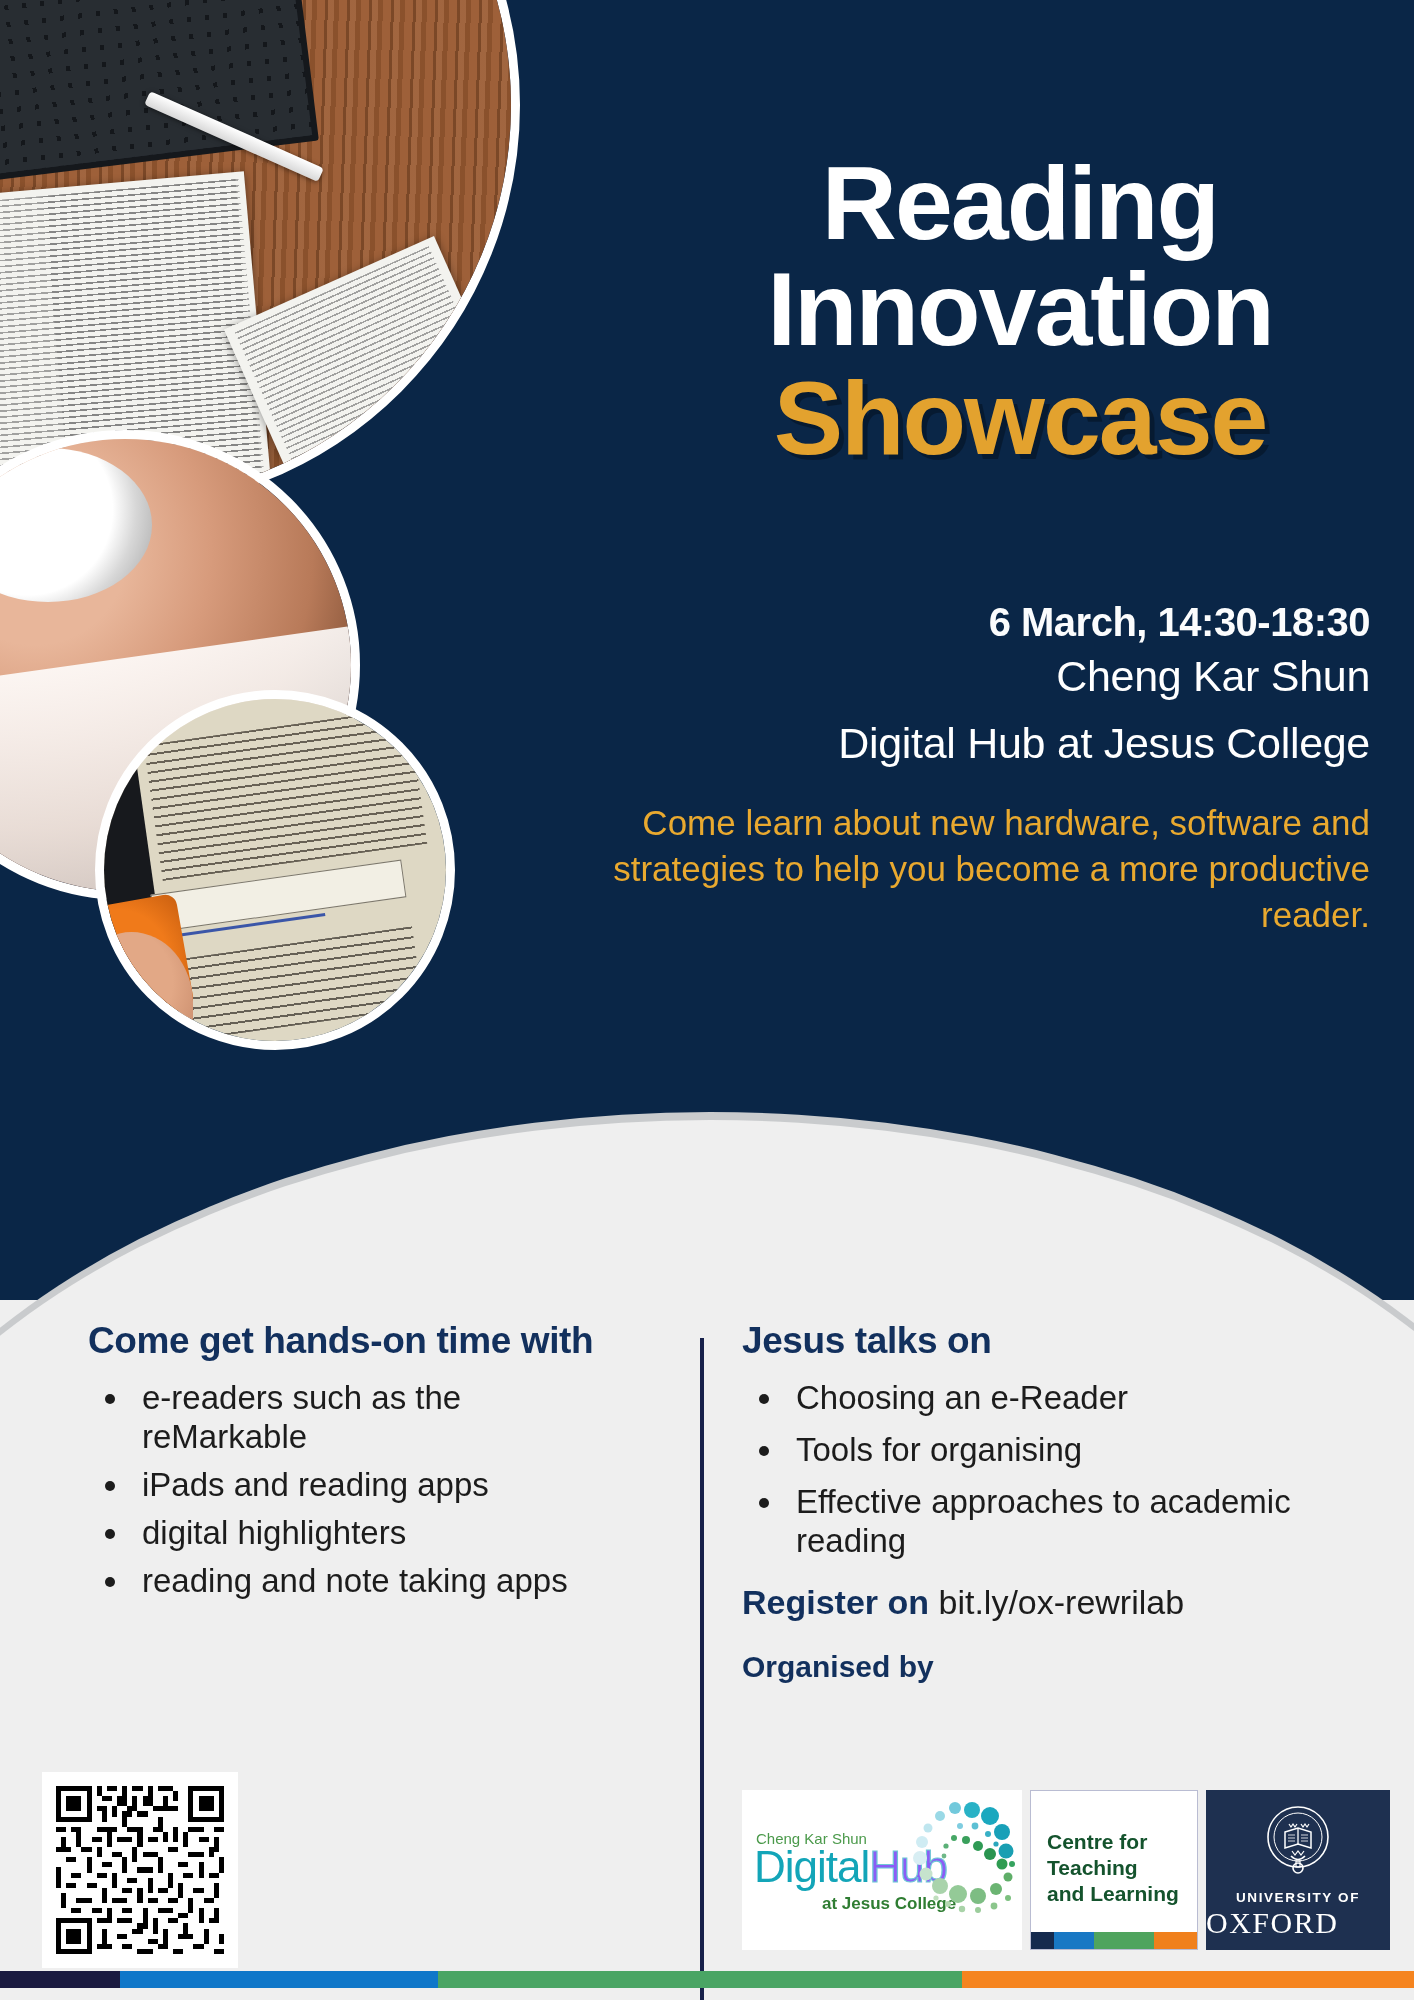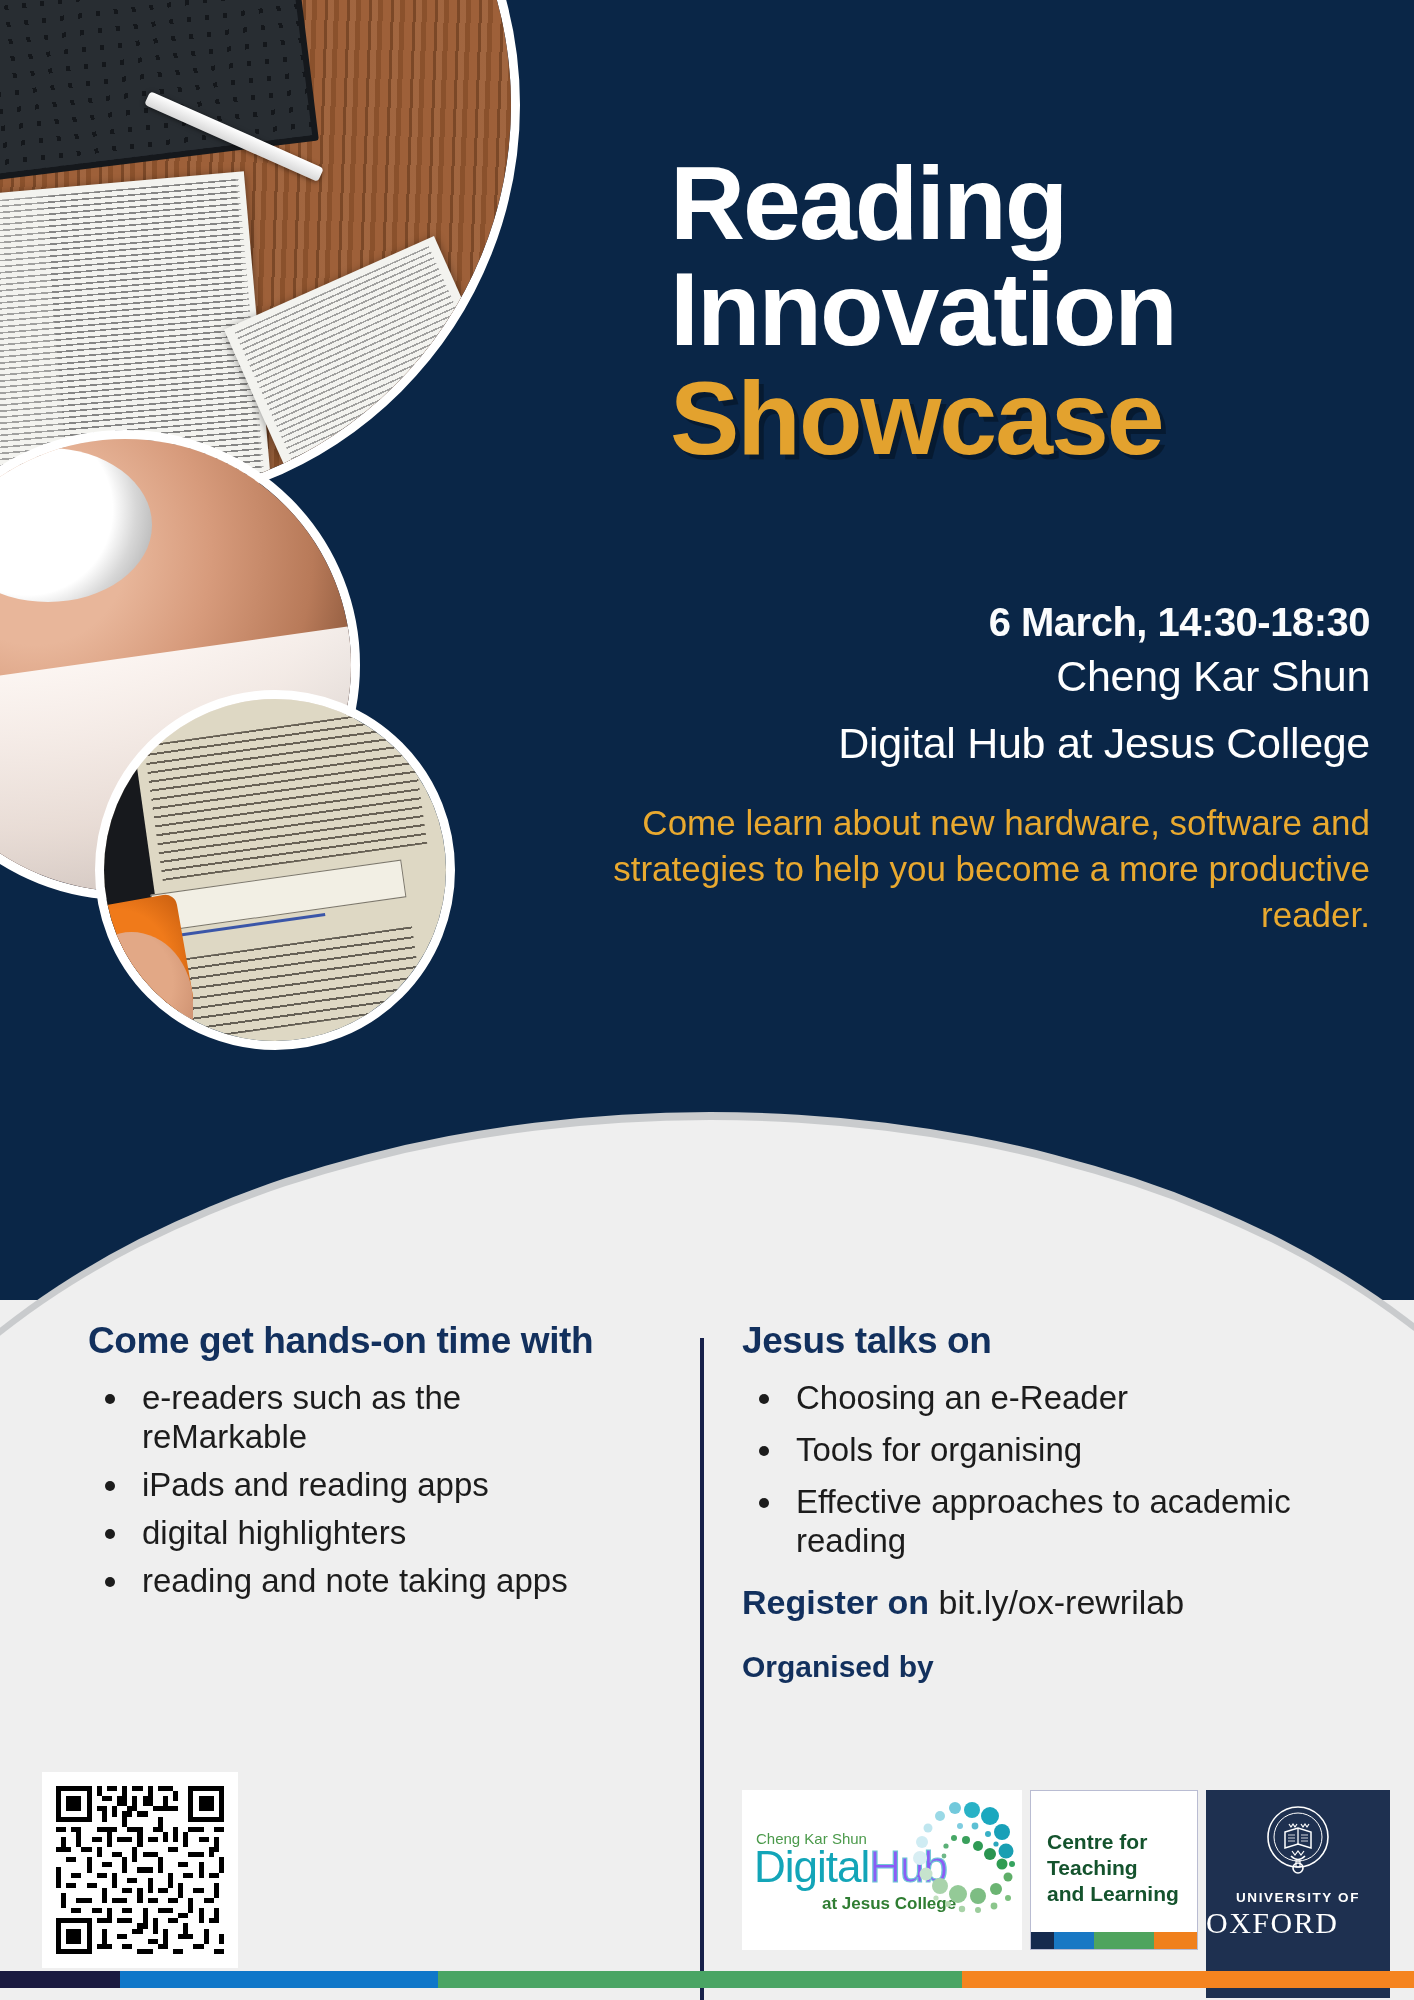--- a/index.html
+++ b/index.html
@@ -183,21 +183,21 @@
     position: absolute; left: -10%; bottom: -10%; width: 36%; height: 42%;
     background: radial-gradient(circle at 40% 35%, #e2a886 0 45%, #b8795a 100%);
     border-radius: 50% 50% 40% 40%;
   }
 
   
   .headline-wrap {
     position: absolute;
     right: 44px; top: 150px;
     width: 700px;
-    text-align: left;
+    text-align: center;
     z-index: 10;
   }
   .title-line {
     font-size: 104px;
     line-height: 1.02;
     font-weight: 700;
     color: #ffffff;
     letter-spacing: -2px;
   }
   .title-accent {
@@ -295,21 +295,21 @@
     gap: 8px;
     z-index: 12;
   }
   .logo-box {
     background: #ffffff;
     position: relative;
     overflow: hidden;
   }
   .logo-dh { width: 280px; height: 160px; }
   .logo-ctl { width: 168px; height: 160px; border: 1px solid #b9bcd2; }
-  .logo-ox  { width: 184px; height: 208px; background: #1e3050; padding-left: 40px; }
+  .logo-ox  { width: 184px; height: 160px; background: #1e3050; padding-left: 40px; }
 
   
   .dh-small {
     position: absolute; left: 14px; top: 40px;
     font-size: 15px; color: #4b9a4b;
     font-family: "Liberation Sans", sans-serif;
   }
   .dh-main {
     position: absolute; left: 12px; top: 55px;
     font-size: 44px; line-height: 1;

